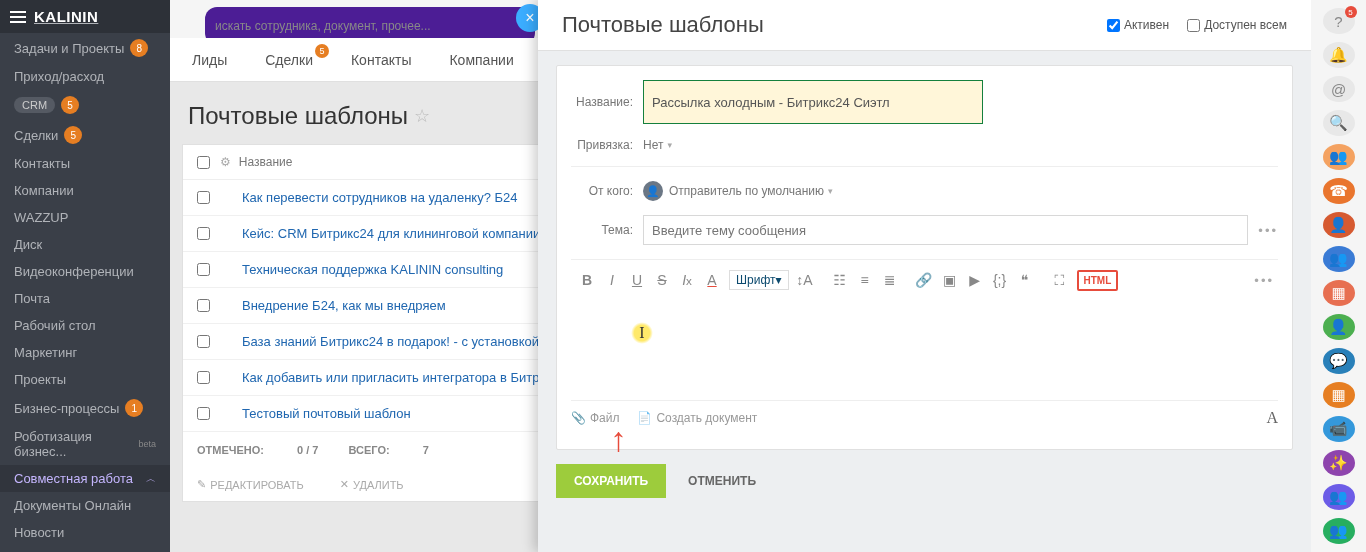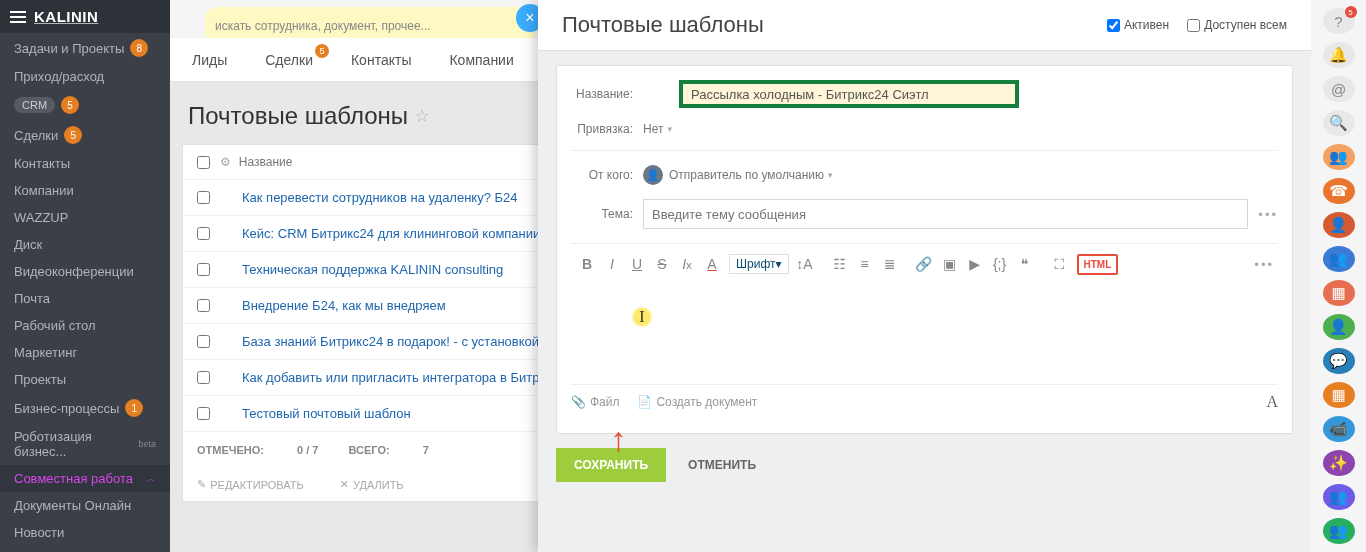--- a/index.html
+++ b/index.html
@@ -10,24 +10,24 @@
 .sidebar-logo-row { display: flex; align-items: center; padding: 8px 10px; background: #2d3138; text-decoration: underline; }
 .hamburger { width: 16px; height: 12px; display: flex; flex-direction: column; justify-content: space-between; margin-right: 8px; cursor: pointer; }
 .hamburger span { height: 2px; background: #fff; }
 .logo-text { color: #fff; font-weight: 600; font-size: 15px; letter-spacing: 0.5px; }
 .sidebar-item { padding: 6px 14px; display: flex; align-items: center; cursor: pointer; font-size: 13px; }
 .badge-orange { background: #e67e22; color: #fff; border-radius: 9px; min-width: 18px; height: 18px; display: inline-flex; align-items: center; justify-content: center; font-size: 10px; padding: 0 5px; margin-left: 6px; }
 .crm-tag { background: #555a63; color: #ccc; font-size: 11px; padding: 2px 8px; border-radius: 10px; margin-left: 14px; display: inline-block;}
 .crm-row { padding: 6px 0; display: flex; align-items: center;}
 .collapse-arrow { margin-left: auto; font-size: 10px; }
 .beta-label { font-size: 9px; color: #888; margin-left: 4px; vertical-align: super;}
-.sidebar-group-header { padding: 6px 14px; background: #31353d; color: #d946ef; font-size: 13px; display: flex; align-items: center; cursor: pointer;}
-
-
-.top-search { position: absolute; left: 205px; top: 7px; width: 330px; height: 38px; background: #fef9c3; border-radius: 12px; display: flex; align-items: center; padding: 0 10px; font-size: 12px; color: #888; }
+.sidebar-group-header { padding: 6px 14px; background: #31353d; color: #c4b5fd; font-size: 13px; display: flex; align-items: center; cursor: pointer;}
+
+
+.top-search { position: absolute; left: 205px; top: 7px; width: 330px; height: 38px; background: #4c1d95; border-radius: 12px; display: flex; align-items: center; padding: 0 10px; font-size: 12px; color: #888; }
 .top-search-close { position: absolute; left: 516px; top: 4px; width: 28px; height: 28px; background: #3badff; color: #fff; border-radius: 50%; display: flex; align-items: center; justify-content: center; font-size: 16px; }
 
 
 .main { position: absolute; left: 170px; top: 38px; right: 55px; bottom: 0; background: #e8e8e8; }
 .crm-tabs { background: #fff; height: 44px; display: flex; align-items: center; padding: 0 18px; border-bottom: 1px solid #e0e0e0; font-size: 14px; }
 .crm-tab { margin-right: 30px; padding: 12px 4px; color: #555; cursor: pointer; position: relative;}
 .badge-sm { position: absolute; top: 4px; right: -12px; background: #e67e22; color: #fff; font-size: 9px; min-width: 14px; height: 14px; border-radius: 8px; display: inline-flex; align-items: center; justify-content: center; padding: 0 3px; }
 
 .page-heading { padding: 20px 18px 14px; font-size: 24px; color: #333; font-weight: 300; display: flex; align-items: center; }
 .star { margin-left: 6px; color: #bbb; font-size: 18px; }
@@ -49,21 +49,21 @@
 .panel { position: absolute; left: 538px; top: 0; right: 55px; height: 552px; background: #edeff1; box-shadow: -4px 0 12px rgba(0,0,0,0.2); }
 .panel-header { background: #fff; padding: 12px 24px 12px; border-bottom: 1px solid #e0e0e0; display: flex; align-items: center; }
 .panel-title { font-size: 22px; color: #444; font-weight: 300; }
 .panel-checks { margin-left: auto; font-size: 12px; display: flex; align-items: center; }
 .panel-checks label { margin-left: 18px; display: flex; align-items: center; color: #555;}
 .panel-checks input { margin-right: 4px;}
 .panel-body { padding: 14px 18px; }
 .form-box { background: #fff; border: 1px solid #e0e0e0; border-radius: 2px; padding: 14px; }
 .form-row { display: flex; align-items: center; margin-bottom: 14px; font-size: 13px; }
 .form-label { width: 72px; color: #777; font-size: 12px; text-align: right; padding-right: 10px;}
-.form-input-title { width: 340px; height: 28px; background: #fff6d9; border: 4px solid #15803d; padding: 0 8px; font-size: 13px; color: #555; margin-left: 36px; }
+.form-input-title { width: 340px; height: 44px; background: #fff6d9; border: 1px solid #15803d; padding: 0 8px; font-size: 13px; color: #555; }
 .form-dd { color: #777; font-size: 12px; display: flex; align-items: center; cursor: pointer;}
 .form-dd::after { content: "▾"; font-size: 9px; margin-left: 4px; color: #aaa;}
 .hr { border: none; border-top: 1px solid #eee; margin: 0 0 14px 0; }
 .avatar-small { width: 20px; height: 20px; border-radius: 50%; background: #6b7785; display: inline-flex; align-items: center; justify-content: center; color: #fff; font-size: 11px; margin-right: 6px;}
 .subject-input { flex: 1; height: 30px; border: 1px solid #d8d8d8; padding: 0 8px; font-size: 13px; color: #555; }
 .more-dots { margin-left: 10px; color: #aaa; letter-spacing: 2px; cursor: pointer; }
 .toolbar { display: flex; align-items: center; border-top: 1px solid #eee; padding: 8px 4px 0; font-size: 13px; color: #777; }
 .toolbar .tbtn { width: 24px; height: 24px; display: inline-flex; align-items: center; justify-content: center; cursor: pointer; margin-right: 1px; font-size: 14px; color: #888;}
 .font-select { display: inline-flex; align-items: center; border: 1px solid #ddd; padding: 2px 6px; font-size: 12px; color: #0c4a6e; margin: 0 4px; cursor: pointer;}
 .html-btn { border: 2px solid #e74c3c; padding: 3px 5px; font-size: 10px; font-weight: bold; color: #e74c3c; border-radius: 2px; margin-left: 4px;}

